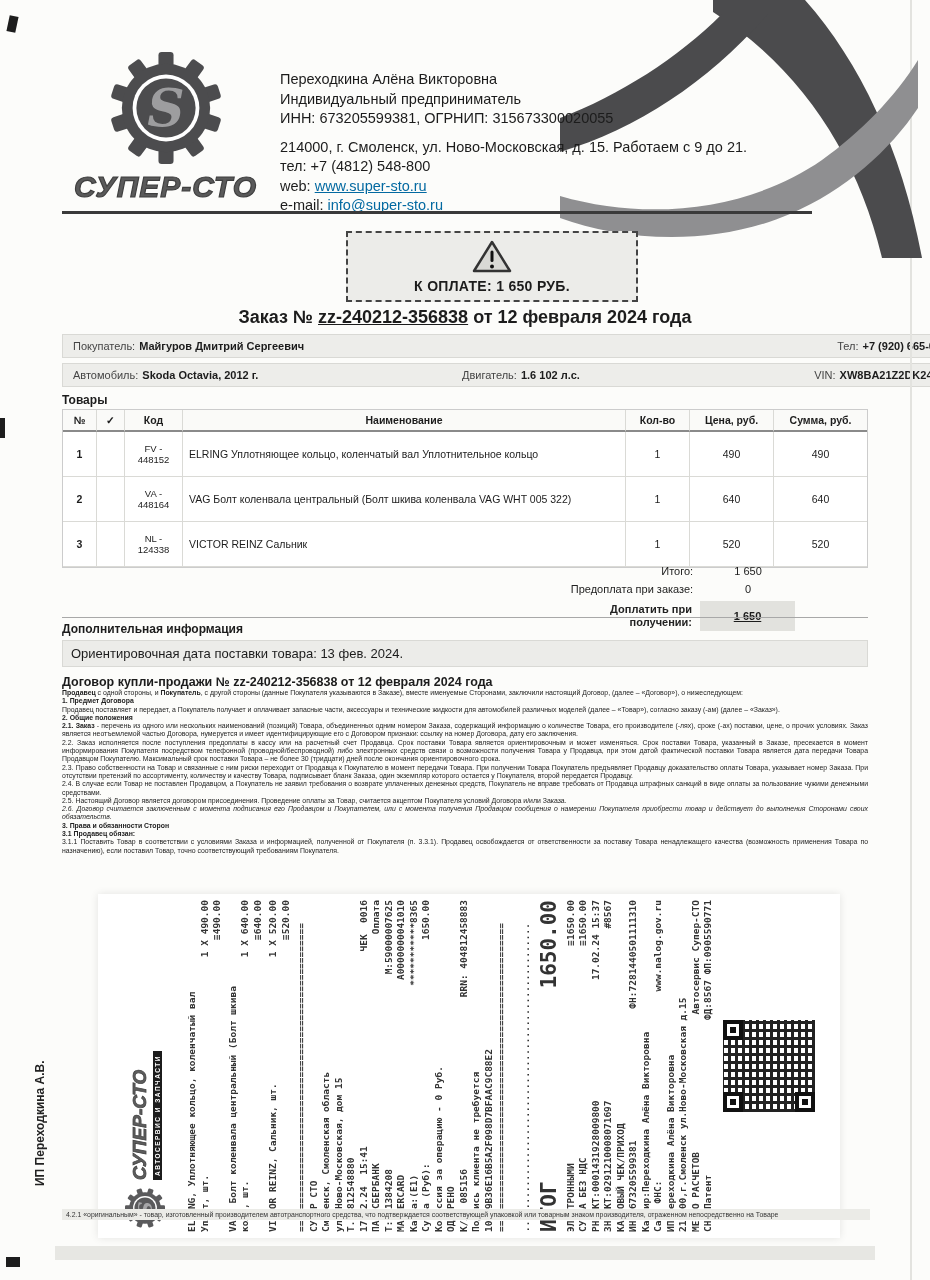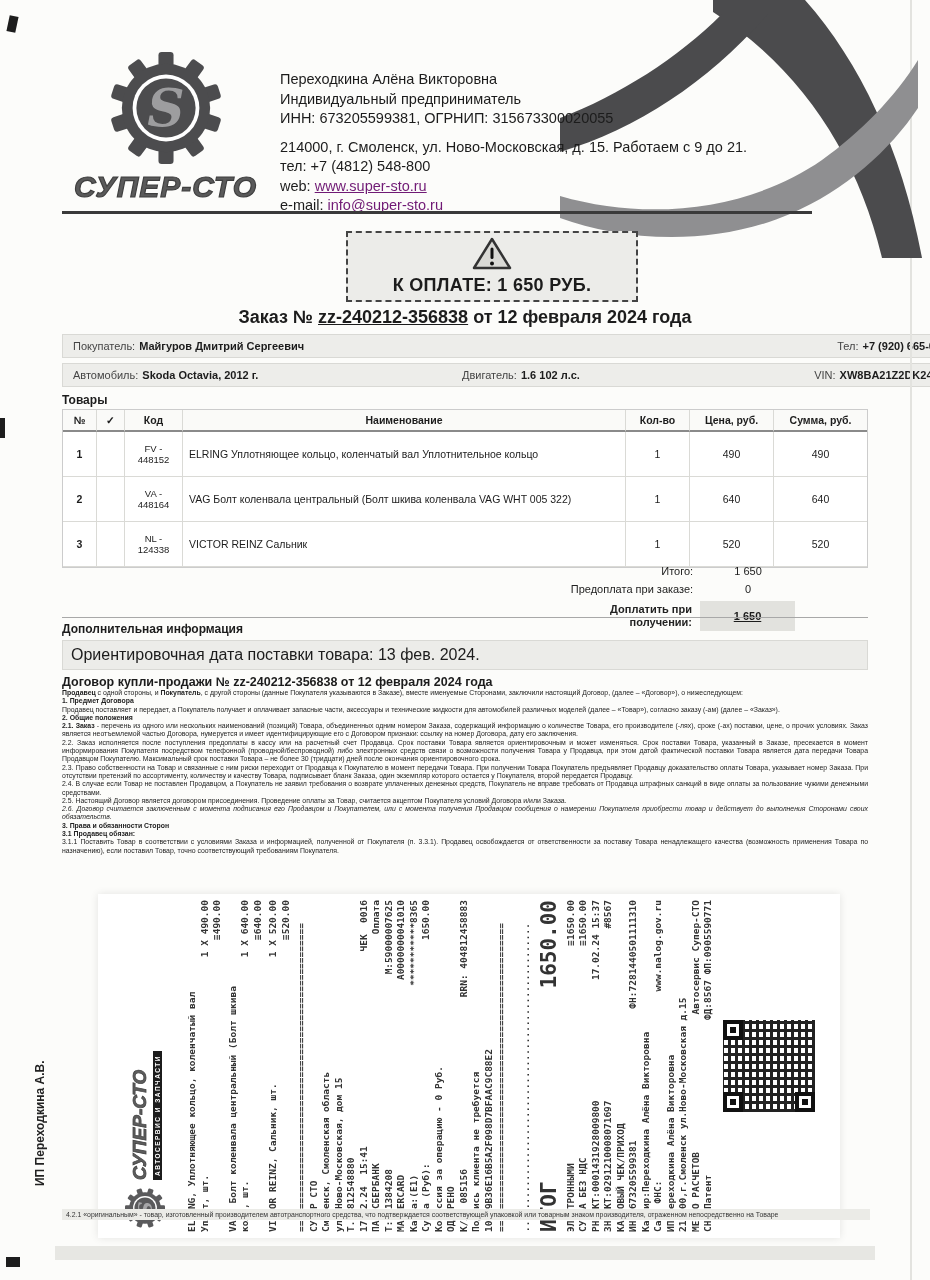--- a/index.html
+++ b/index.html
@@ -6,29 +6,29 @@
   body{width:930px;height:1280px;position:relative;background:#fcfcfa;overflow:hidden;
        font-family:"Liberation Sans",sans-serif;color:#1c1c1c;}
   .abs{position:absolute;}
 
   
   #logo{left:58px;top:52px;width:215px;text-align:center;z-index:2;}
   #logo-text{font-size:30px;font-weight:bold;font-style:italic;color:#5a5a5a;
              -webkit-text-stroke:1.2px #3f3f3f;letter-spacing:1px;margin-top:2px;}
   #company{left:280px;top:70px;font-size:14.5px;line-height:19.5px;z-index:2;}
   #company .gap{height:9px;}
-  #company a{color:#701a75;}
+  #company a{color:#0369a1;}
   #ribbon{right:0;top:0;z-index:1;}
   #hr1{left:62px;top:211px;width:750px;height:3px;background:#3a3a3a;z-index:2;}
 
   
   #warnbox{left:346px;top:231px;width:288px;height:67px;background:#ecece9;
            border:2px dashed #444;display:flex;flex-direction:column;align-items:center;
            justify-content:center;gap:4px;z-index:3;}
-  #warn-label{font-weight:bold;font-size:18px;letter-spacing:.3px;}
+  #warn-label{font-weight:bold;font-size:14px;letter-spacing:.3px;}
 
   #order-title{left:0;top:307px;width:930px;text-align:center;font-size:18px;font-weight:bold;}
   #order-title .ul{text-decoration:underline;}
 
   
   #buyer{left:62px;top:334px;width:906px;font-size:11px;}
   .brow{background:#ededea;border:1px solid #d9d9d5;padding:5px 10px;display:flex;
         margin-bottom:5px;align-items:center;}
   .blabel{color:#444;margin-right:4px;white-space:nowrap;}
   .bval{font-weight:bold;white-space:nowrap;}
@@ -54,21 +54,21 @@
   .trow{display:flex;justify-content:flex-end;align-items:center;margin-bottom:6px;}
   .tlabel{width:150px;text-align:right;margin-right:8px;color:#222;}
   .tval{width:95px;text-align:center;}
   .due .tlabel{font-weight:bold;width:130px;line-height:13px;}
   .due .tval{background:#e2e2de;font-weight:bold;text-decoration:underline;padding:9px 0;}
 
   
   #hr2{left:62px;top:617px;width:806px;height:1px;background:#a8a8a8;}
   #add-title{left:62px;top:622px;font-size:12px;font-weight:bold;}
   #add-box{left:62px;top:640px;width:788px;background:#ececE9;border:1px solid #d9d9d5;
-           padding:5px 8px;font-size:16px;}
+           padding:5px 8px;font-size:13px;}
   #contract-title{left:62px;top:675px;font-size:12.5px;font-weight:bold;}
   #contract-body{left:62px;top:689px;width:806px;font-size:6.9px;line-height:8.3px;
                  text-align:justify;color:#222;}
   .c-h{font-weight:bold;}
   .c-i{font-style:italic;}
 
   
   #stamp{left:33px;top:1186px;transform:rotate(-90deg);transform-origin:0 0;
          font-size:12px;font-weight:bold;white-space:nowrap;color:#222;}
   #receipt{left:98px;top:1238px;width:344px;height:742px;transform:rotate(-90deg);

